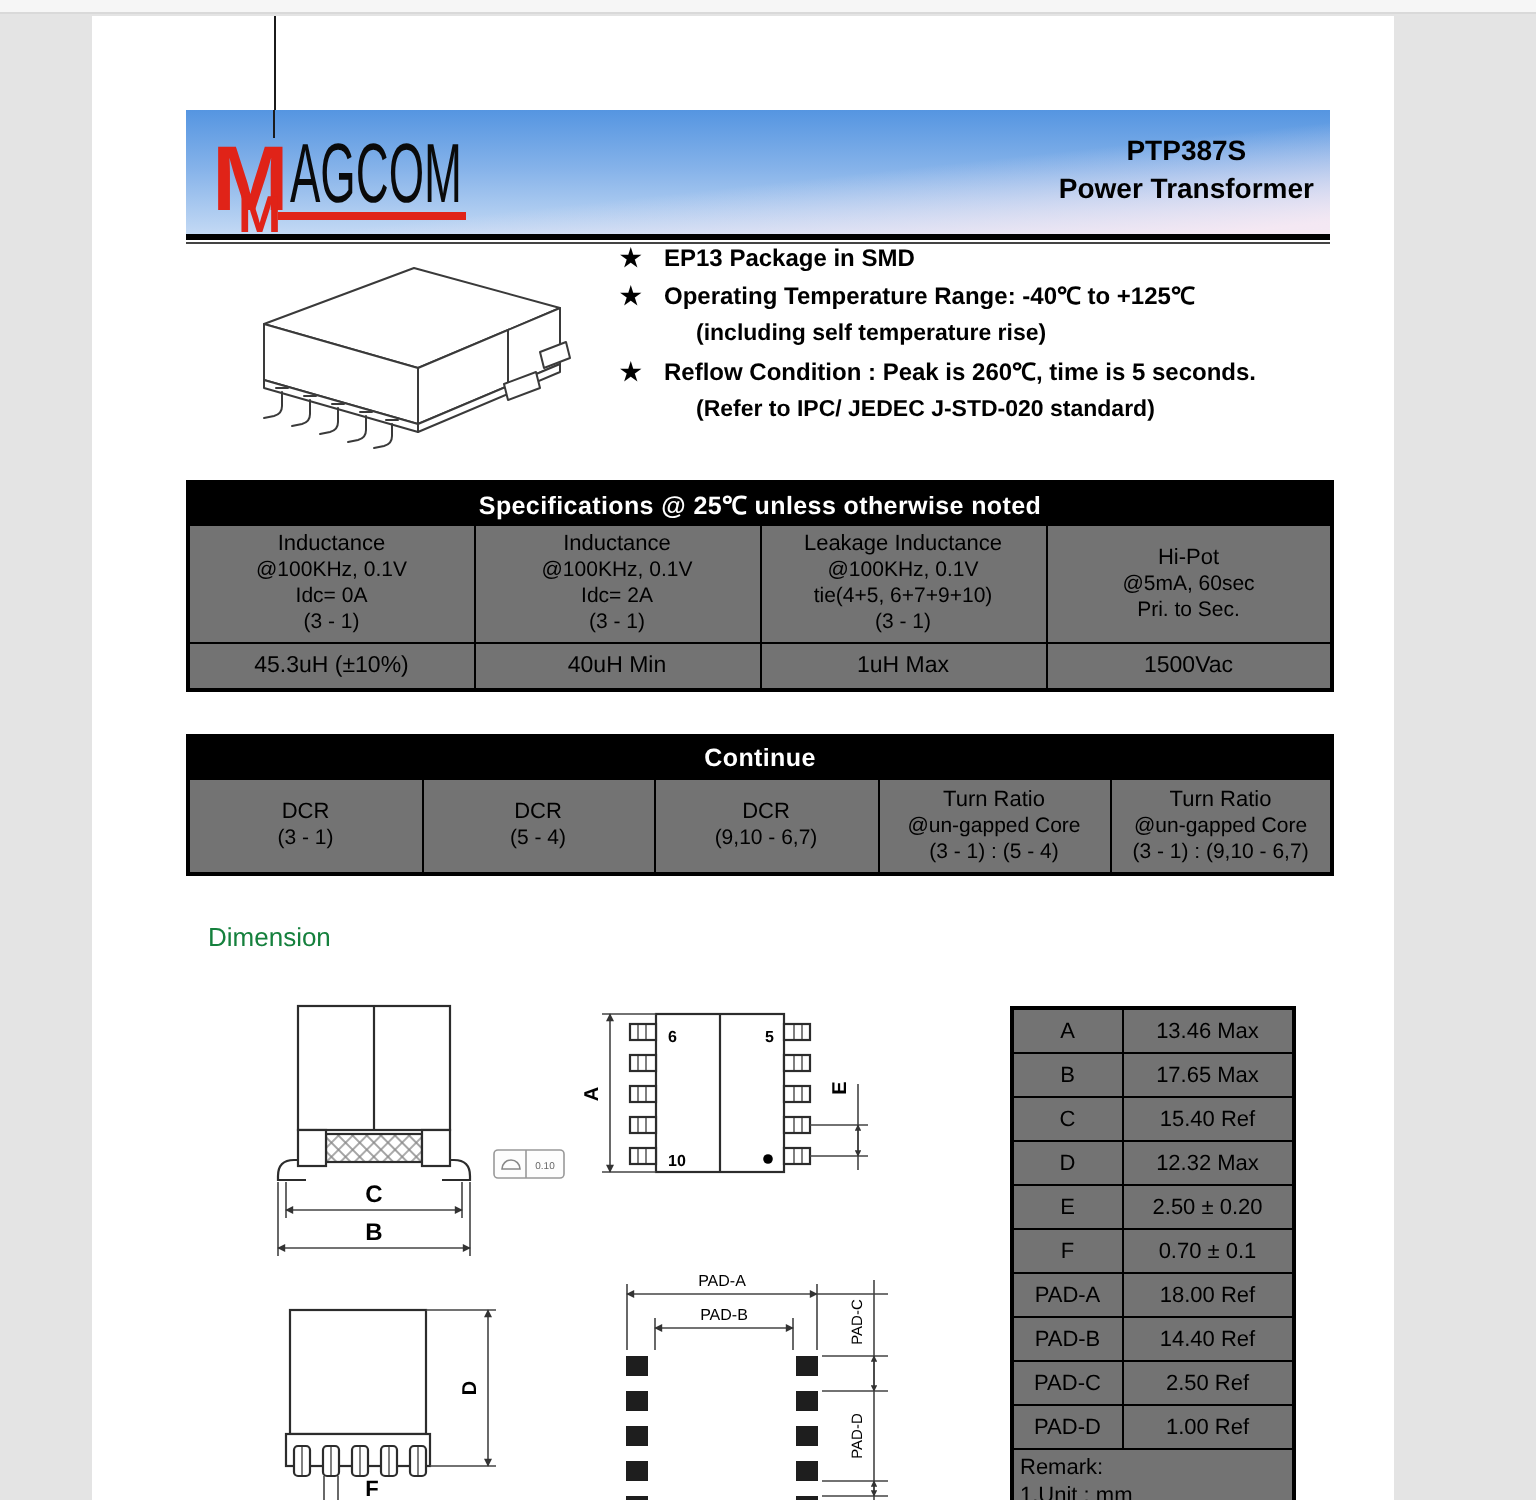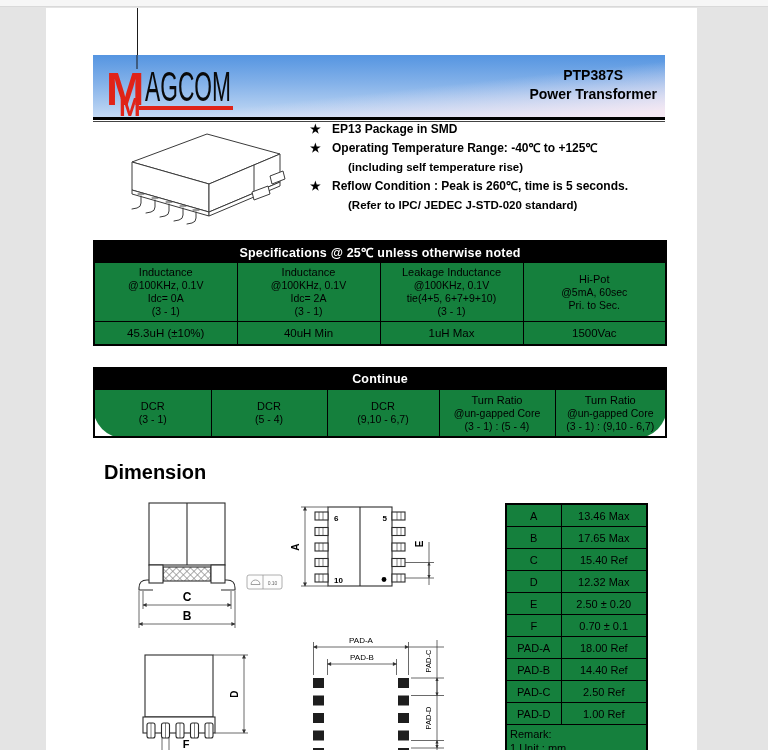--- a/index.html
+++ b/index.html
@@ -13,33 +13,33 @@
                      linear-gradient(to bottom, #5595e1 0%, #83b1e9 45%, #c3d9f4 100%);}
   #artifact-line{position:absolute;left:91px;top:0;width:1px;height:47px;background:#1b1b1b;}
   #banner-title{position:absolute;right:8px;top:11px;text-align:center;color:#000;font-weight:bold;font-size:14px;line-height:19px;}
   #banner-rule{position:absolute;left:47px;top:109px;width:572px;height:5px;box-sizing:border-box;border-top:3px solid #000;border-bottom:1px solid #444;background:#fff;}
   
   #features{position:absolute;left:264px;top:112px;width:330px;color:#000;}
   .feat-row{display:flex;line-height:19px;font-weight:bold;font-size:12px;}
   .feat-star{width:22px;font-size:12px;}
   .feat-sub{margin-left:38px;line-height:19px;font-weight:bold;font-size:11.5px;}
   
-  table.blk{border-collapse:collapse;table-layout:fixed;position:absolute;background:#15803d;}
+  table.blk{border-collapse:collapse;table-layout:fixed;position:absolute;background:#737373;}
   table.blk td{border:1px solid #000;text-align:center;vertical-align:middle;padding:0;color:#000;}
   table.blk{border:2px solid #000;}
   #spec-table{left:47px;top:232px;width:572px;}
-  #cont-table{left:47px;top:359px;width:572px;border-radius:31px;}
+  #cont-table{left:47px;top:359px;width:572px;}
   tr.t-title td{background:#000;color:#fff;font-weight:bold;font-size:12.5px;height:20px;letter-spacing:0.2px;}
   tr.t-head td{font-size:10.5px;line-height:13px;}
   #spec-table tr.t-head td{height:58px;}
   #cont-table tr.t-head td{height:46px;}
   tr.t-val td{font-size:11.5px;height:22px;}
   .hl1{font-size:11px;}
   
-  #dim-heading{position:absolute;left:58px;top:453px;font-size:20px;font-weight:bold;color:#000000;}
+  #dim-heading{position:absolute;left:58px;top:453px;font-size:13px;font-weight:normal;color:#15803d;}
   #drawings{position:absolute;left:49px;top:482px;}
   #dim-table{left:459px;top:495px;width:141px;}
   #dim-table td{font-size:11px;height:21px;}
   #dim-table td.rem{ text-align:left;vertical-align:top;font-size:11px;line-height:14px;padding:2px 3px;height:34px;}
   svg text{font-family:"Liberation Sans",sans-serif;}
 </style>
 </head>
 <body>
 
 <div id="canvas">

